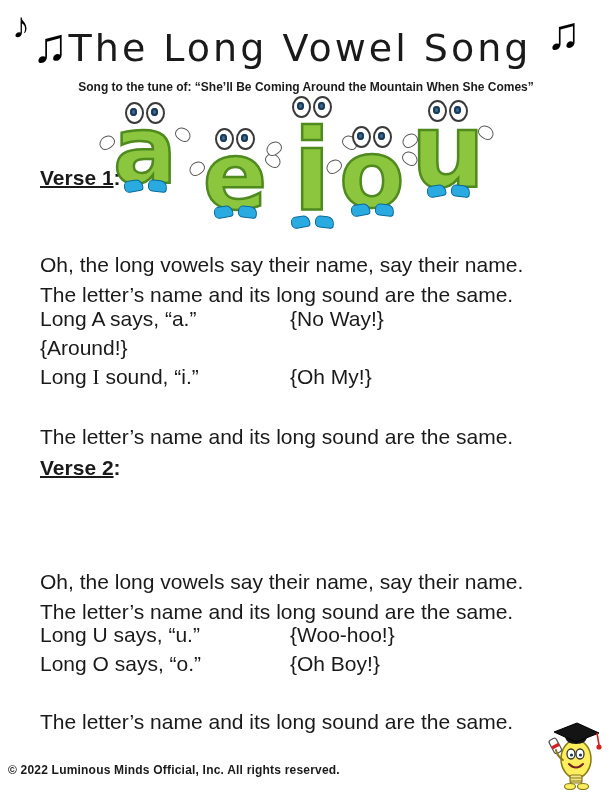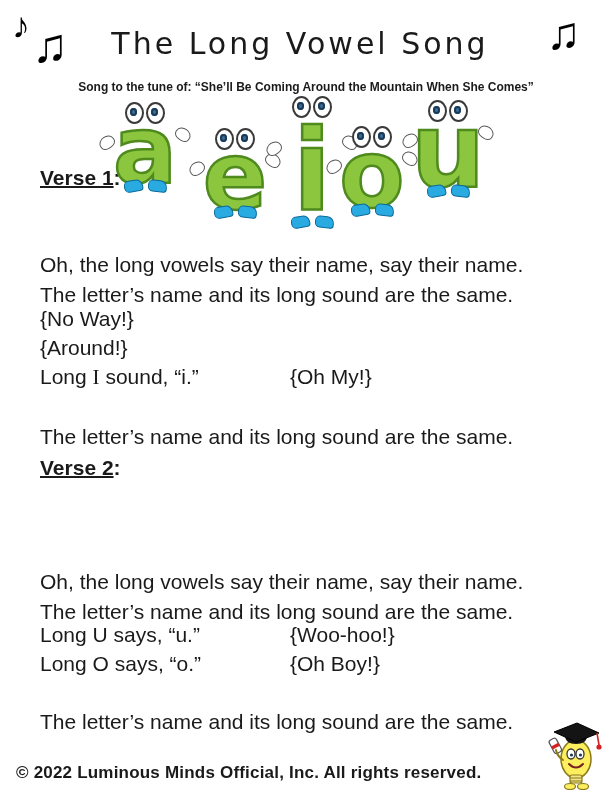--- a/index.html
+++ b/index.html
@@ -10,21 +10,21 @@
   }
 
   
   .music { position:absolute; color:#000; line-height:1; }
   .music-left-1 { left:12px; top:8px;  font-size:36px; }
   .music-left-2 { left:32px; top:22px; font-size:48px; }
   .music-right  { left:546px; top:10px; font-size:46px; }
 
   .title {
     position:absolute; left:0; top:26px; width:600px; text-align:center;
-    font-family:"DejaVu Sans", sans-serif; font-size:30px; font-weight:400;
+    font-family:"DejaVu Sans", sans-serif; font-size:38px; font-weight:400;
     letter-spacing:3px; white-space:nowrap;
   }
   .subtitle {
     position:absolute; left:0; top:80px; width:612px; text-align:center;
     font-size:12px; font-weight:bold;
   }
 
   
   .vowel-band { position:absolute; left:0; top:0; width:612px; height:220px; pointer-events:none; }
   .char { position:absolute; width:80px; display:flex; flex-direction:column; align-items:center; }
@@ -84,23 +84,22 @@
   .v1-pair    { top:222px; }
   .v1-calls   { top:304px; }
   .v1-refrain { top:425px; }
   .v2-heading { top:456px; }
   .v2-pair    { top:539px; }
   .v2-calls   { top:620px; }
   .v2-refrain { top:710px; }
 
   
   .footer {
-    position:absolute; left:8px; top:763px; font-size:17px; font-weight:bold;
+    position:absolute; left:8px; top:763px; font-size:12px; font-weight:bold;
     letter-spacing:0.2px;
-    margin-left:8px;
   }
   .mascot { position:absolute; left:545px; top:716px; }
 </style>
 </head>
 <body>
 
 <div class="page">
 
   <span class="music music-left-1">♪</span>
   <span class="music music-left-2">♫</span>
@@ -206,20 +205,21 @@
     <span class="u">Verse 1</span><span>:</span>
   </div>
 
   <div class="block pair v1-pair">
     <div>Oh, the long vowels say their name, say their name.</div>
     <div>The letter’s name and its long sound are the same.</div>
   </div>
 
   <div class="block calls v1-calls">
     <div class="call-row">
+      <span class="call-left"><span>Long </span><span class="call-letter">A</span><span> says, “a.”</span></span>
       <span class="call-shout">{No Way!}</span>
     </div>
     <div class="call-row">
       <span class="call-shout">{Around!}</span>
     </div>
     <div class="call-row">
       <span class="call-left"><span>Long </span><span class="call-letter serif">I</span><span> sound, “i.”</span></span>
       <span class="call-shout">{Oh My!}</span>
     </div>
   </div>

